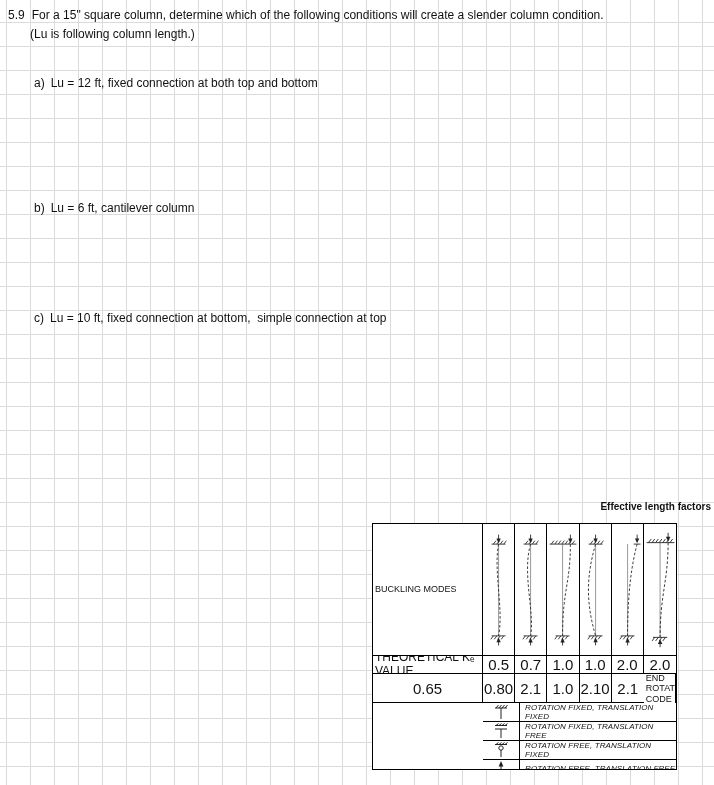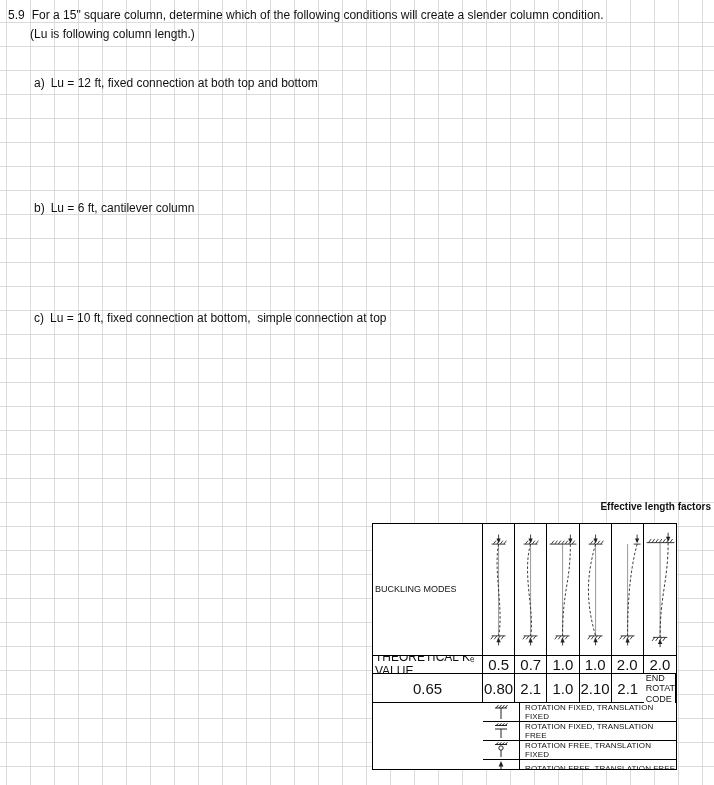--- a/index.html
+++ b/index.html
@@ -35,21 +35,21 @@
           display:flex; align-items:center; overflow:hidden; }
   .cell.lc { border-right:none; }
   .cell.lr { border-bottom:none; }
   .lbl { font-size:9px; padding:1px 2px; line-height:1.15; }
   .lbl-theo { font-size:12px; }
   .lbl-rec { font-size:7.4px; }
   .val { justify-content:center; font-size:15px; }
   .diag { justify-content:center; align-items:flex-start; padding-top:1px; }
   .diag svg { display:block; }
 
-  .ecc { grid-column:2 / 8; display:grid; grid-template-rows:repeat(4,1fr); }
+  .ecc { grid-column:2 / 8; display:grid; grid-template-rows:repeat(4,1fr);font-style:italic; }
   .ecc-row { display:grid; grid-template-columns:37px 1fr; border-top:1px solid #000; }
   .ecc-row:first-child { border-top:none; }
   .ecc-sym { border-right:1px solid #000; display:flex; align-items:center; justify-content:center; }
   .ecc-txt { font-size:8px; display:flex; align-items:center; padding-left:5px; letter-spacing:.1px; }
 
   svg .st { stroke:#222; stroke-width:1; fill:none; }
   svg .thin { stroke:#555; stroke-width:.7; fill:none; }
   svg .dash { stroke:#222; stroke-width:1; fill:none; stroke-dasharray:3 2.2; }
   svg .fil { fill:#222; stroke:none; }
 </style>

